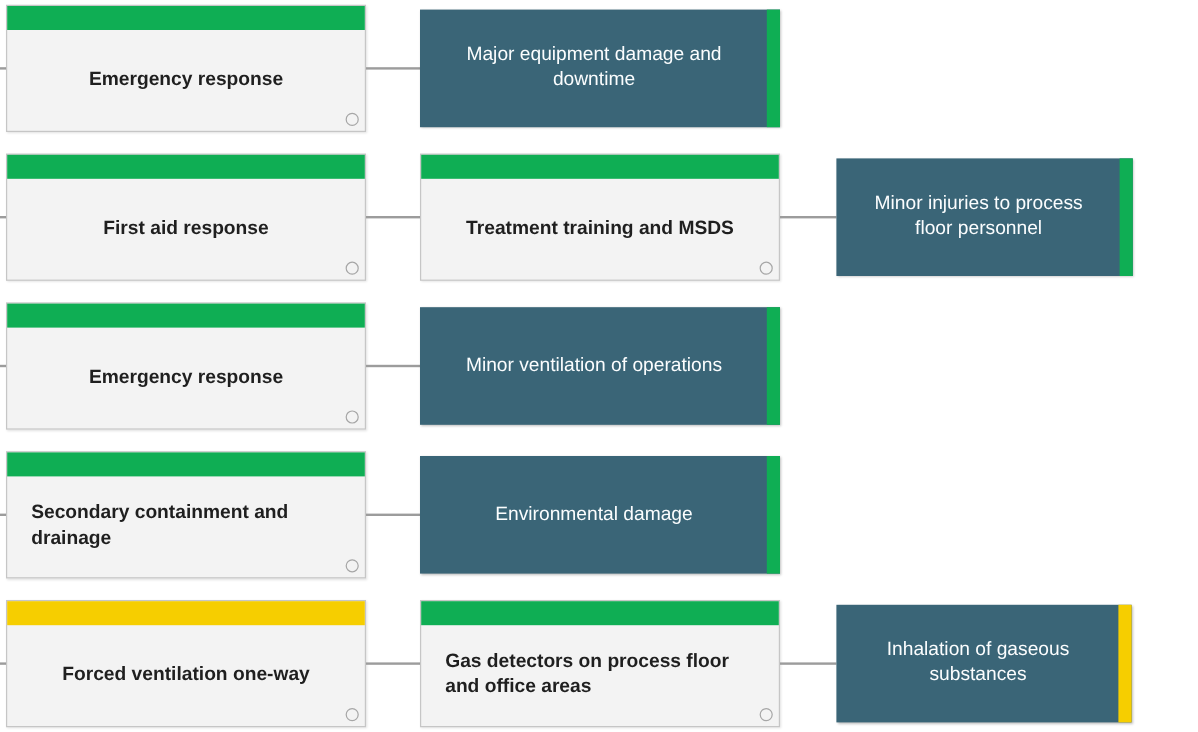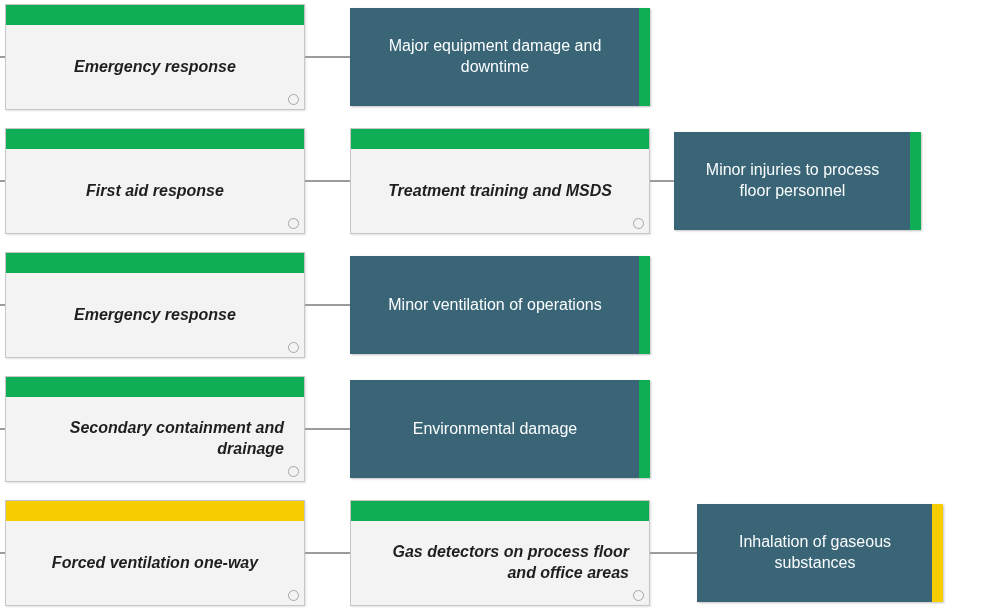--- a/index.html
+++ b/index.html
@@ -22,26 +22,25 @@
     background: var(--box_bg, #f3f3f3);
     border: 1px solid var(--box_border, #c6c6c6);
     box-shadow: 1px 1px 2px rgba(0,0,0,0.12);
   }
   .strip { position: absolute; top: 0; left: 0; right: 0; height: 20px; }
   .strip-green  { background: var(--green,  #0fae54); }
   .strip-yellow { background: var(--yellow, #f6ce00); }
   .barrier-body {
     position: absolute; top: 20px; bottom: 0; left: 0; right: 0;
     display: flex; align-items: center; justify-content: center;
-    text-align: right;
+    text-align: left;
     padding: 12px 20px;
     font-size: 16px; font-weight: bold;
     color: var(--text_dark, #1f1f1f);
     line-height: 1.3;
-    font-style: italic;
   }
   .circle {
     position: absolute; right: 5px; bottom: 4px;
     width: 9px; height: 9px;
     border: 1.5px solid #a6a6a6;
     border-radius: 50%;
     background: transparent;
   }
   .consequence {
     position: absolute;
@@ -83,21 +82,21 @@
     <div class="barrier-body">First aid response</div>
     <div class="circle"></div>
   </div>
   <div class="connector" style="top:180px; left:305px; width:45px"></div>
   <div class="barrier" style="top:128px; left:350px">
     <div class="strip strip-green"></div>
     <div class="barrier-body">Treatment training and MSDS</div>
     <div class="circle"></div>
   </div>
   <div class="connector" style="top:180px; left:650px; width:47px"></div>
-  <div class="consequence" style="top:132px; left:674px; width:247px">
+  <div class="consequence" style="top:132px; left:697px; width:247px">
     <span>Minor injuries to process floor personnel</span>
     <div class="risk-strip risk-green"></div>
   </div>
 
   <div class="connector" style="top:304px; left:0; width:6px"></div>
   <div class="barrier" style="top:252px; left:5px">
     <div class="strip strip-green"></div>
     <div class="barrier-body">Emergency response</div>
     <div class="circle"></div>
   </div>

